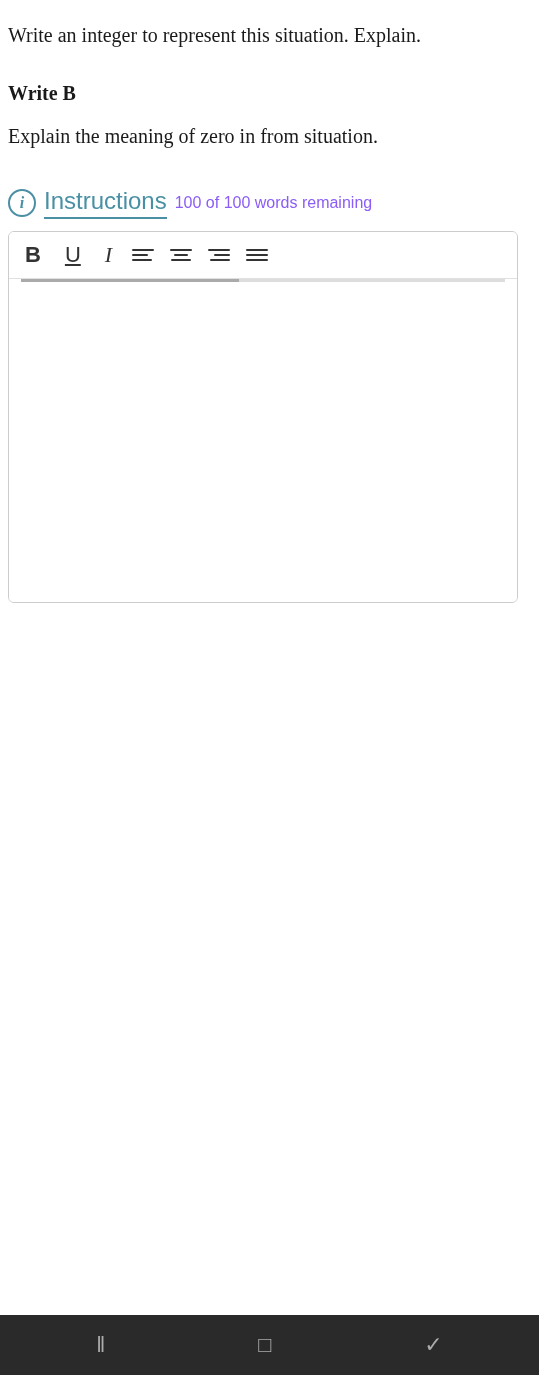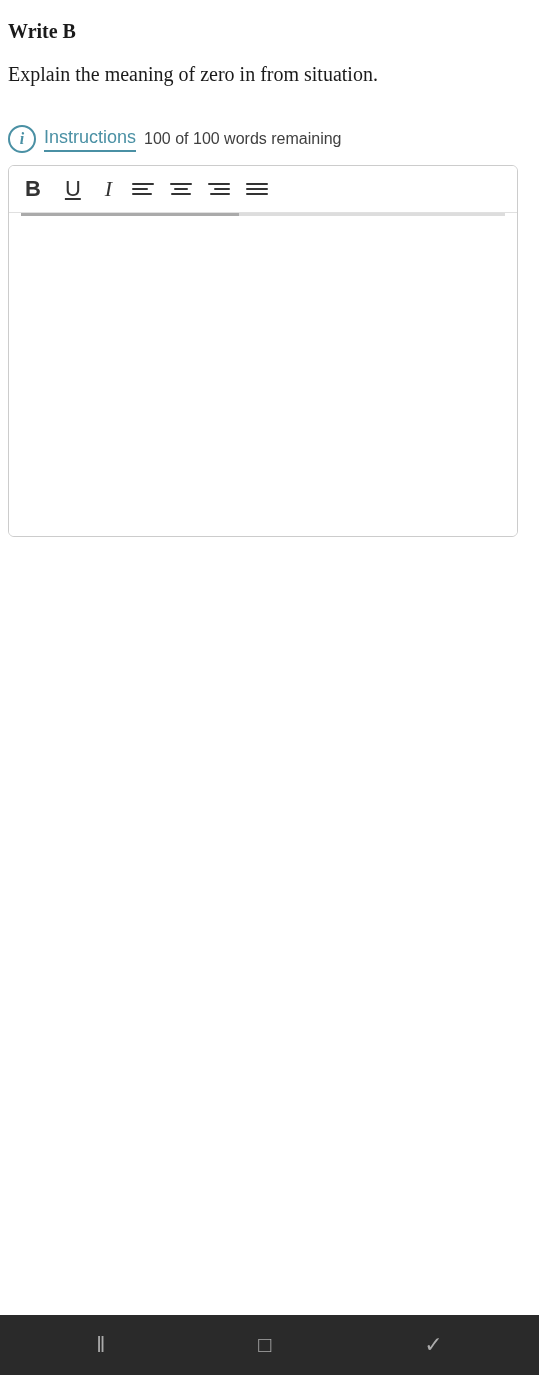--- a/index.html
+++ b/index.html
@@ -62,29 +62,29 @@
       color: #4a90a4;
       font-style: italic;
       font-size: 16px;
       font-family: Georgia, serif;
       font-weight: bold;
       flex-shrink: 0;
     }
 
     .instructions-label {
       color: #4a90a4;
-      font-size: 18px;
+      font-size: 24px;
       font-family: Arial, sans-serif;
       border-bottom: 2px solid #4a90a4;
       padding-bottom: 2px;
     }
 
     .word-count {
       font-size: 16px;
-      color: #404040;
+      color: #8b5cf6;
       font-family: Arial, sans-serif;
       white-space: nowrap;
     }
 
     .editor-container {
       width: 510px;
       border: 1.5px solid #ccc;
       border-radius: 6px;
       overflow: hidden;
       margin-bottom: 16px;
@@ -192,20 +192,21 @@
 
     .spacer {
       height: 80px;
     }
   </style>
 </head>
 <body>
 
 <div class="main-content">
 
+  <p class="part-text">Write an integer to represent this situation. Explain.</p>
 
   <p class="part-heading">Write B</p>
   <p class="part-text">Explain the meaning of zero in from situation.</p>
 
   <div class="instructions-bar">
     <div class="instructions-icon">i</div>
     <span class="instructions-label">Instructions</span>
     <span class="word-count">100 of 100 words remaining</span>
   </div>
 

